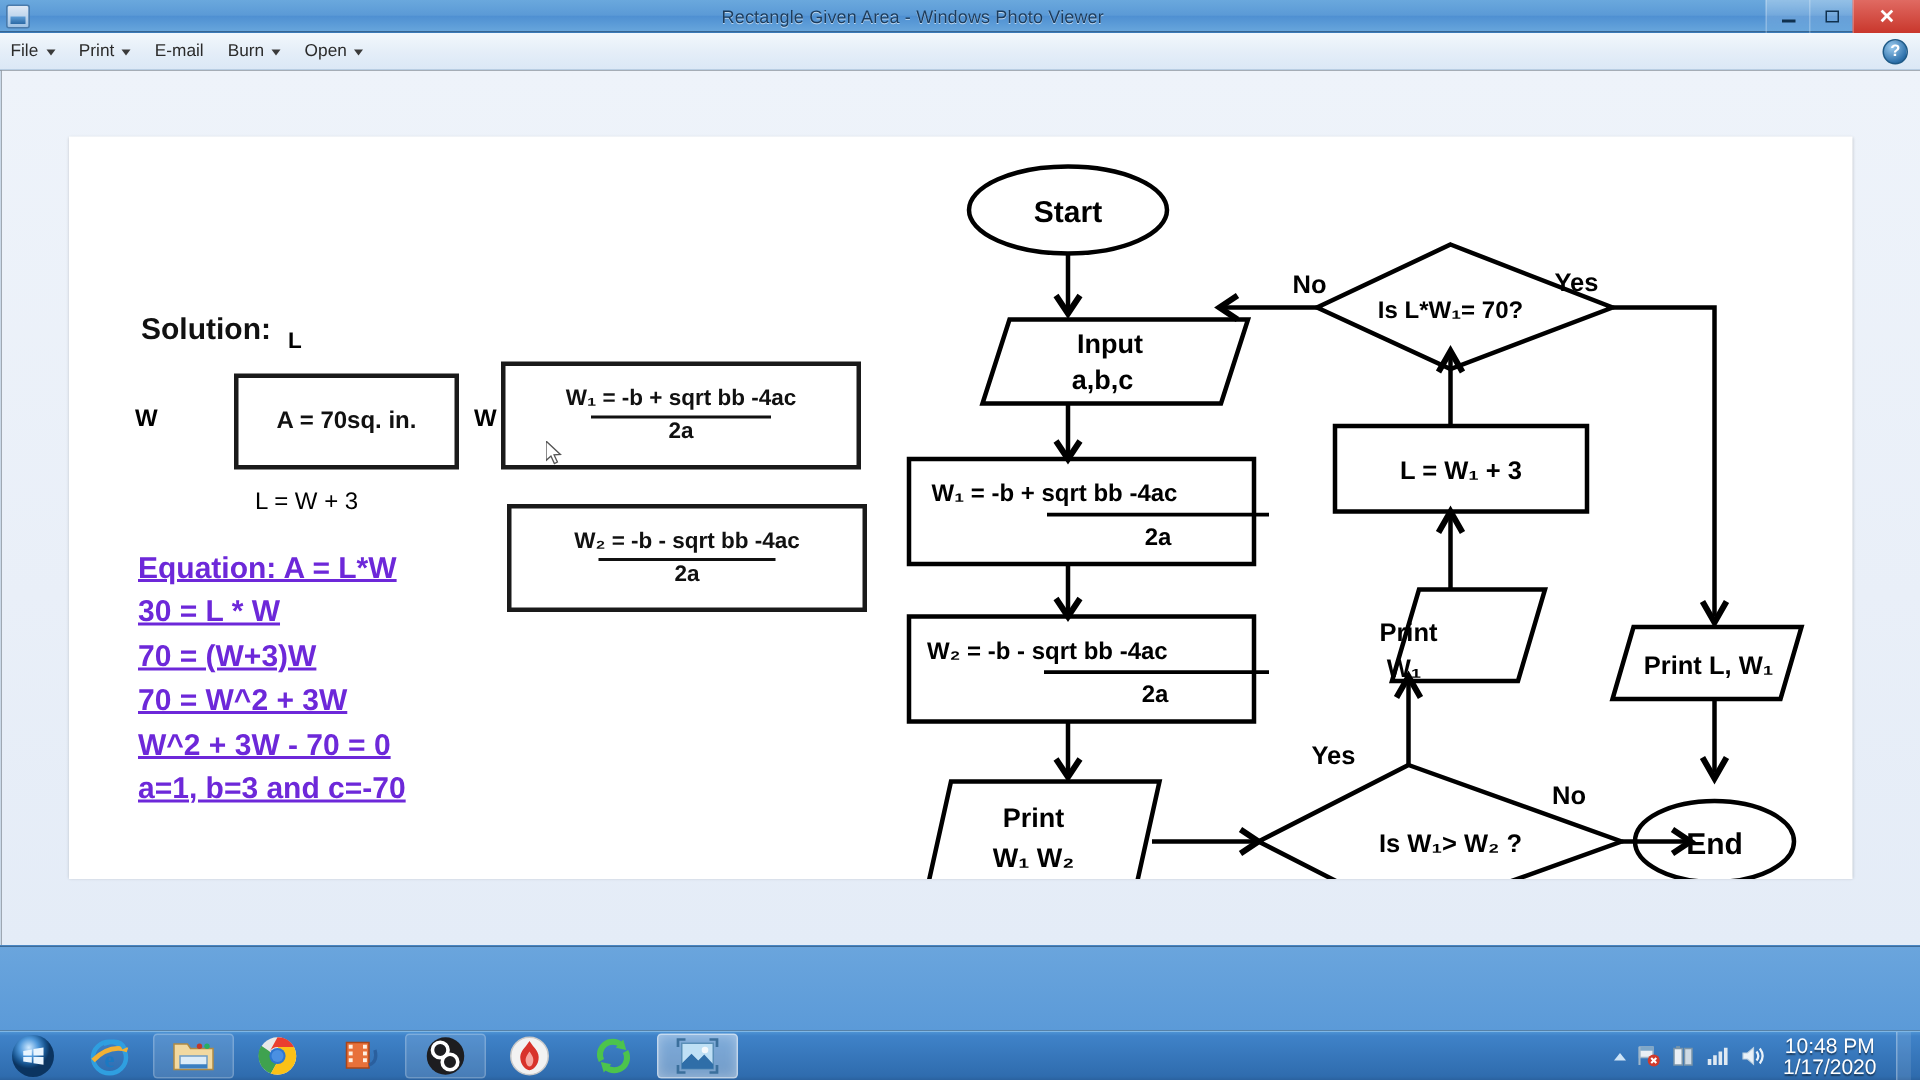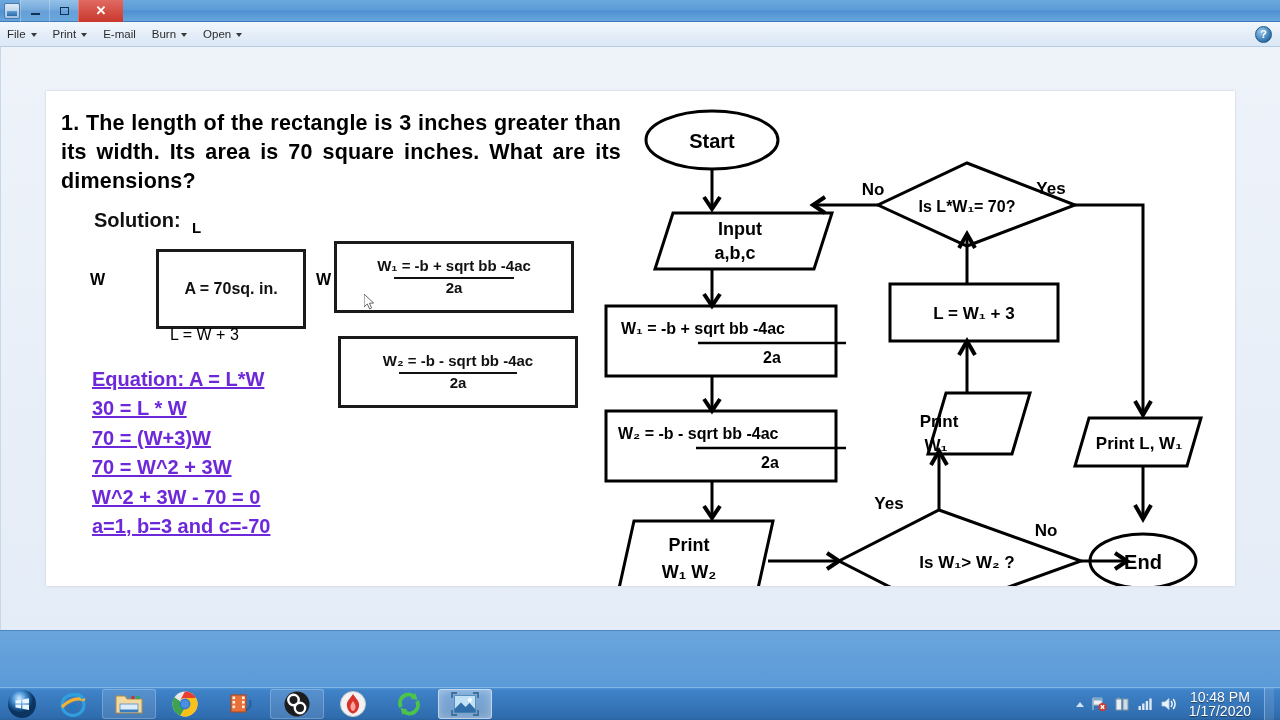--- a/index.html
+++ b/index.html
@@ -93,21 +93,21 @@
   }
   .solution-label {
     position: absolute; left: 48px; top: 118px;
     font-size: 20px; font-weight: bold; color: #111;
   }
   .rect-L {
     position: absolute; left: 146px; top: 128px;
     font-size: 15px; font-weight: bold;
   }
   .rect-box {
-    position: absolute; left: 110px; top: 158px; width: 150px; height: 80px;
+    position: absolute; left: 110px; top: 158px; width: 150px; height: 64px;
     border: 3px solid #1a1a1a; background: #fff;
     display: flex; align-items: center; justify-content: center;
     font-size: 16px; font-weight: bold; color: #111;
   }
   .rect-W-left { position: absolute; left: 44px; top: 180px; font-size: 16px; font-weight: bold; }
   .rect-W-right { position: absolute; left: 270px; top: 180px; font-size: 16px; font-weight: bold; }
   .rect-LW { position: absolute; left: 124px; top: 235px; font-size: 16px; font-weight: normal; }
 
   .equations {
     position: absolute; left: 46px; top: 274px;
@@ -173,20 +173,21 @@
   }
   .showdesk { width: 10px; height: 33px; background: rgba(255,255,255,.10); border-left: 1px solid rgba(255,255,255,.3); }
 </style>
 </head>
 <body>
 
 <div id="app">
 
   <div class="titlebar">
     <div class="titlebar-icon"></div>
+    <div class="titlebar-title">Rectangle Given Area - Windows Photo Viewer</div>
     <div class="winbtns">
       <div class="winbtn">
           <i class="glyph-min"></i>
         </div>
       <div class="winbtn">
           <i class="glyph-max"></i>
         </div>
       <div class="winbtn close">✕</div>
     </div>
   </div>
@@ -210,21 +211,20 @@
     <div class="menuitem">
       <span>Open</span>
       <i class="caret"></i>
     </div>
     <div class="help-btn">?</div>
   </div>
 
   <div class="viewer-area">
     <div class="photo">
 
-      <div class="problem">1. The length of the rectangle is 3 inches greater than its width. Its area is 70 square inches. What are its dimensions?</div>
 
       <div class="solution-label">Solution:</div>
       <div class="rect-L">L</div>
       <div class="rect-W-left">W</div>
       <div class="rect-W-right">W</div>
       <div class="rect-box">
         <span>A = 70sq. in.</span>
       </div>
       <div class="rect-LW">L = W + 3</div>
 

